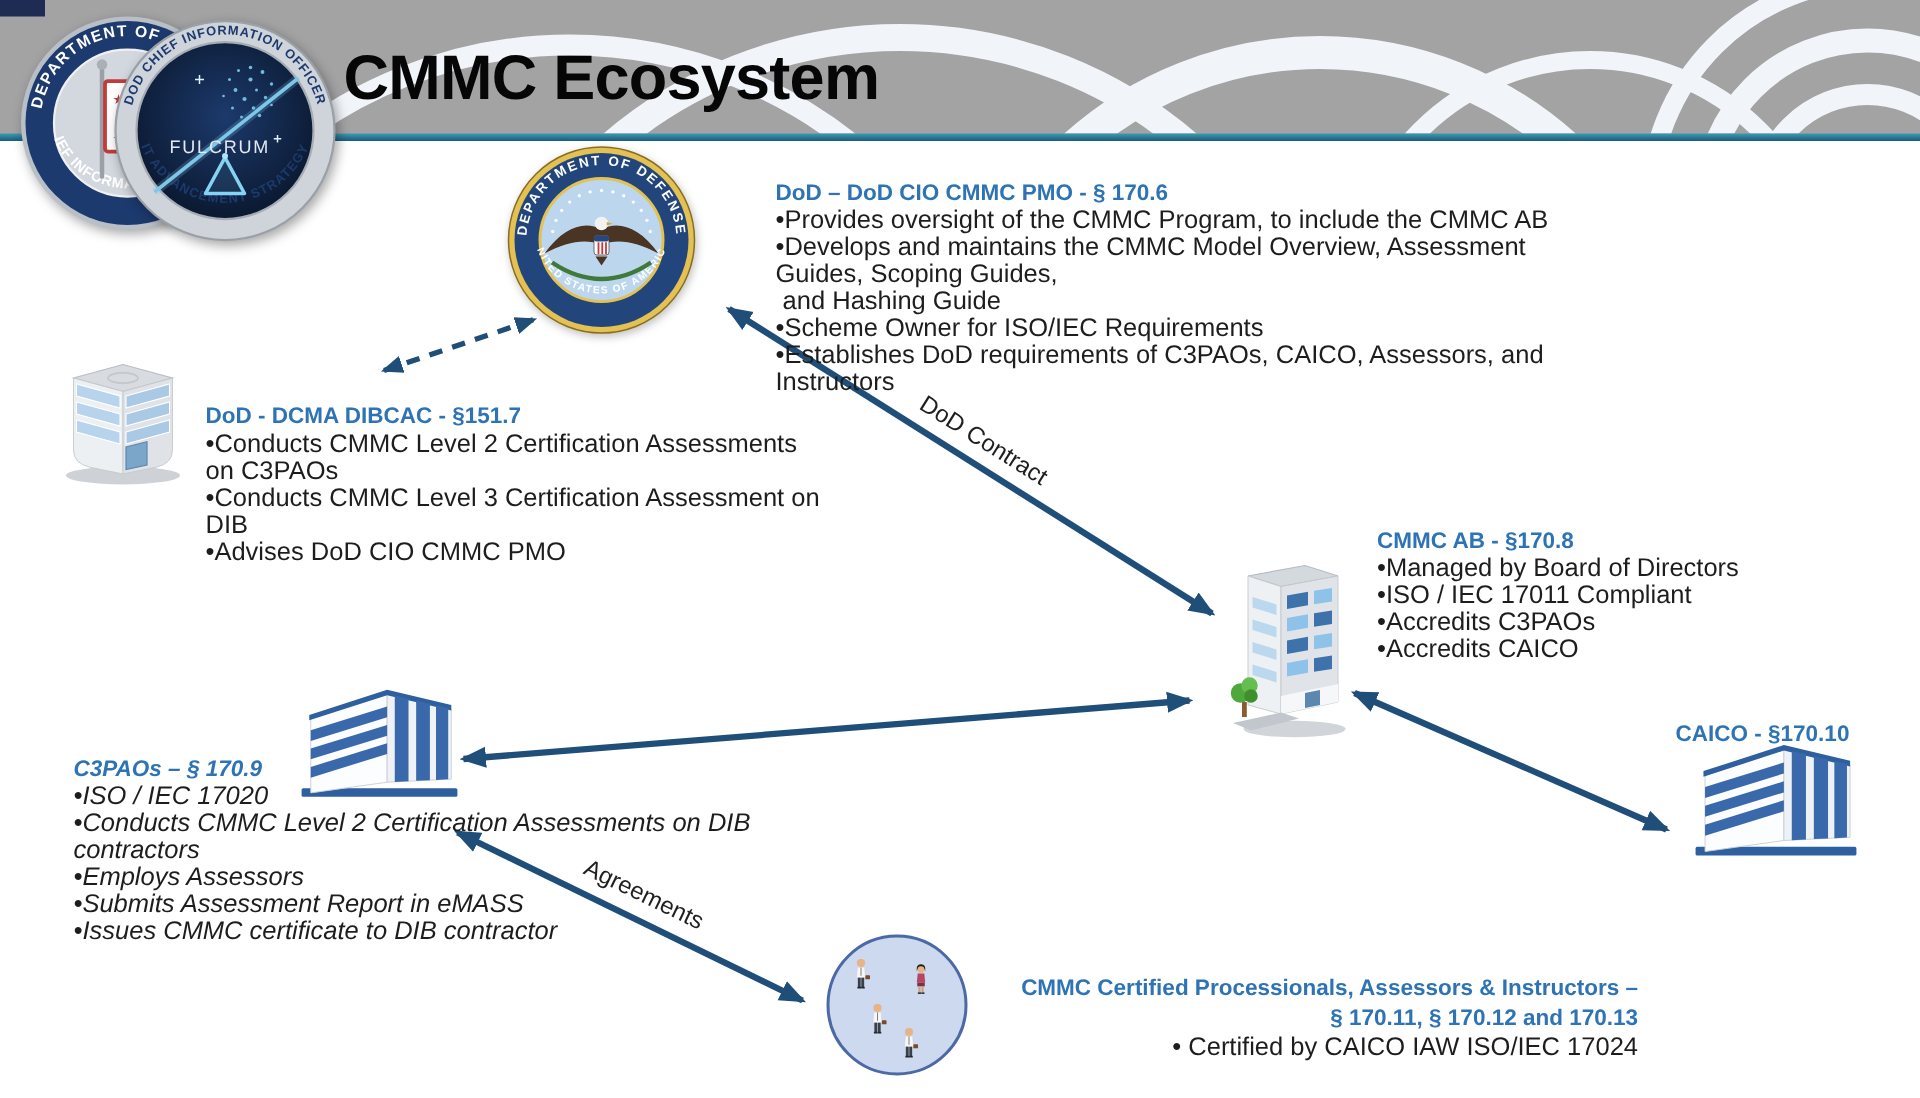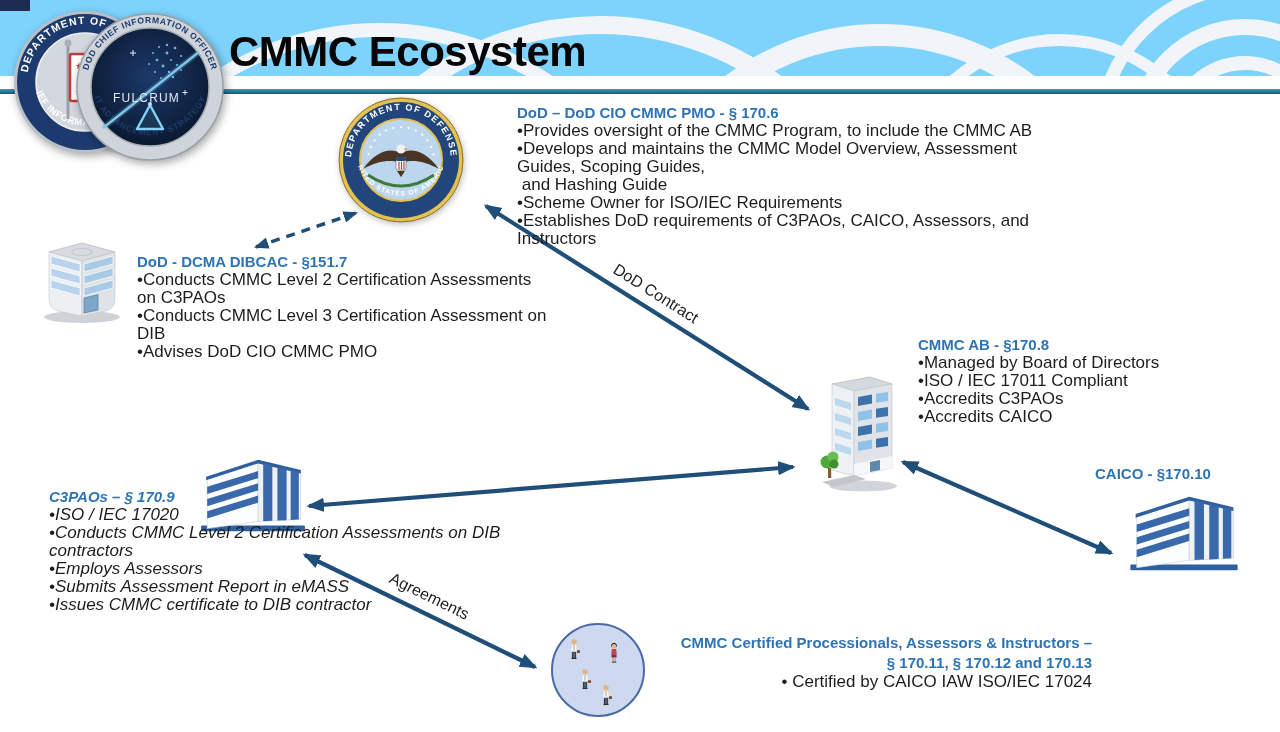--- a/index.html
+++ b/index.html
@@ -1,38 +1,38 @@
 <!DOCTYPE html>
 <html><head>
 <meta charset="utf-8">
 <style>
   html,body { margin:0; padding:0; background:#ffffff; }
   .stage { position:relative; width:1280px; height:732px; overflow:hidden;
            font-family:"Liberation Sans", sans-serif; background:#ffffff; }
 
   
-  .band { position:absolute; left:0; top:0; width:1280px; height:76px;
-          background:#7dd3fc; overflow:hidden; }
+  .band { position:absolute; left:0; top:0; width:1280px; height:92px;
+          background:#a3a3a3; overflow:hidden; }
   .band svg { position:absolute; left:0; top:0; }
   .divider { position:absolute; left:0; top:89px; width:1280px; height:5px;
              background:linear-gradient(180deg,#3d9ab6 0%, #1a5a77 100%); }
   .corner { position:absolute; left:0; top:0; width:30px; height:11px; background:#1e2b52; }
   .title { position:absolute; left:229px; top:28px; margin:0; font-size:42px;
            font-weight:800; color:#060606; white-space:nowrap; letter-spacing:-0.5px; }
 
   .logo, .dodseal, .icon, .edges { position:absolute; }
   .logo { filter:drop-shadow(2px 3px 4px rgba(0,0,0,.35)); }
   .logo.cio { left:12px; top:9px; }
   .logo.fulcrum { left:75px; top:12px; }
   .dodseal { left:338px; top:97px; filter:drop-shadow(1px 2px 3px rgba(0,0,0,.25)); }
 
-  .node { position:absolute; }
+  .node { position:absolute;margin-top:16px; }
   .node-title { font-size:15px; font-weight:700; color:#2E74B5; line-height:19px; }
   .bullet { font-size:17px; line-height:18px; color:#1d1d1d; white-space:pre-line; }
-  .caico-title { text-align:left; }
+  .caico-title { text-align:center; }
   .people-text .node-title { line-height:20px; }
 
   .edge-label { font-size:16px; fill:#1f1f1f; }
 </style>
 </head>
 <body>
 
 <div class="stage">
 
   <div class="band">

